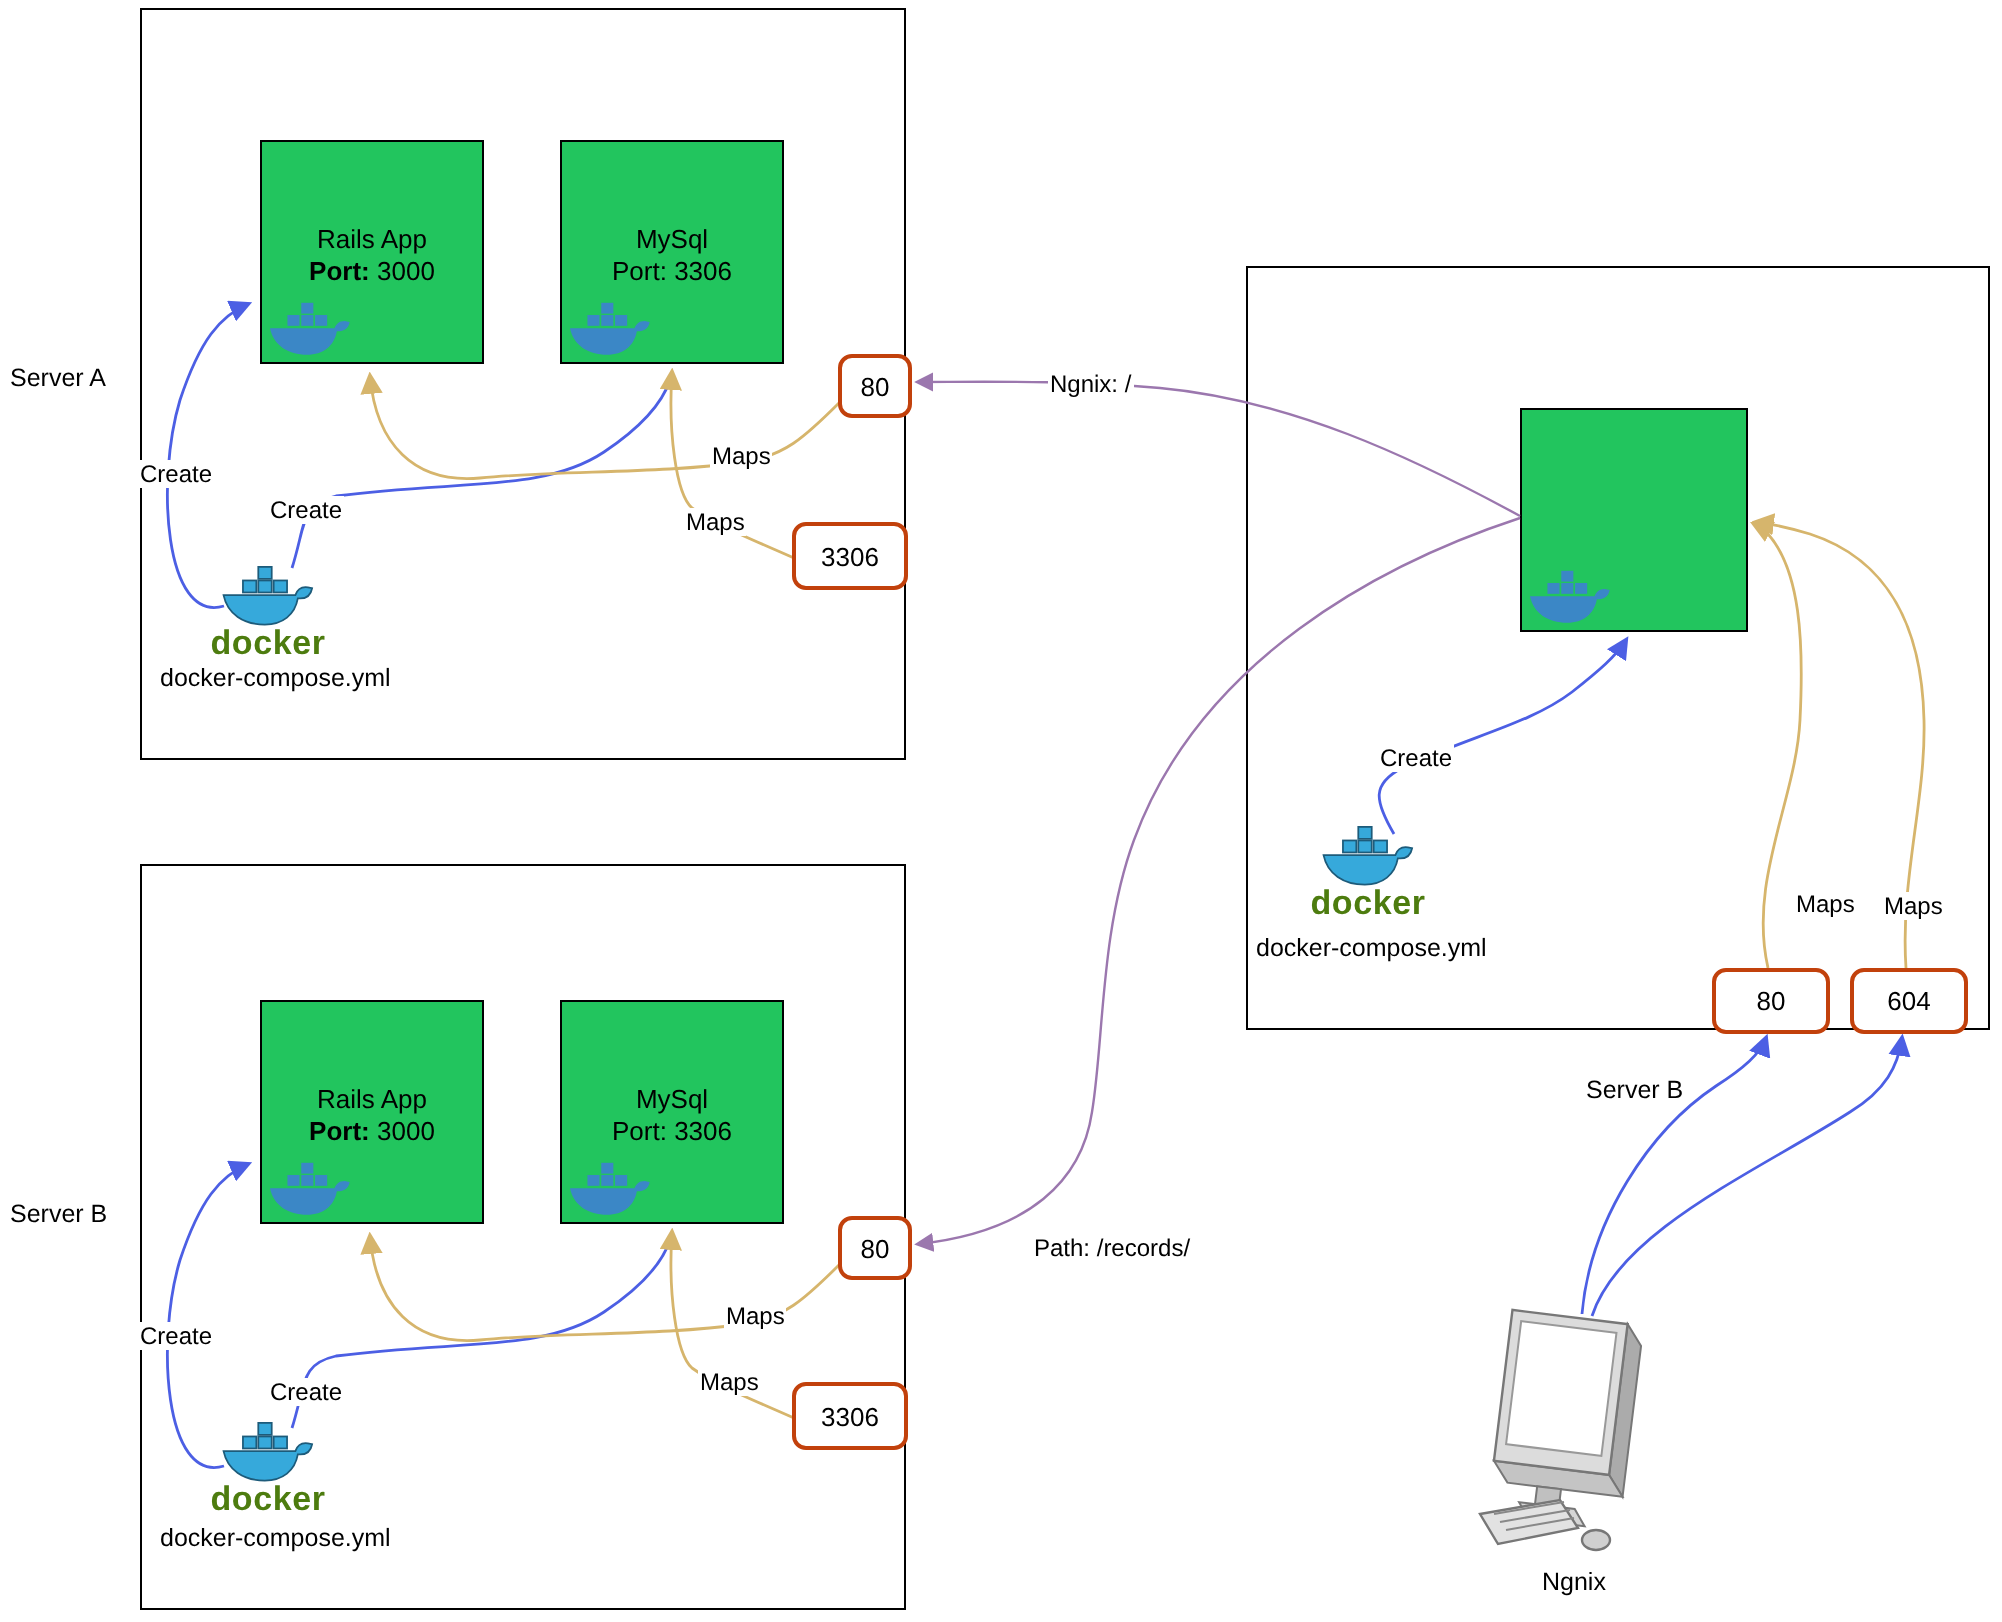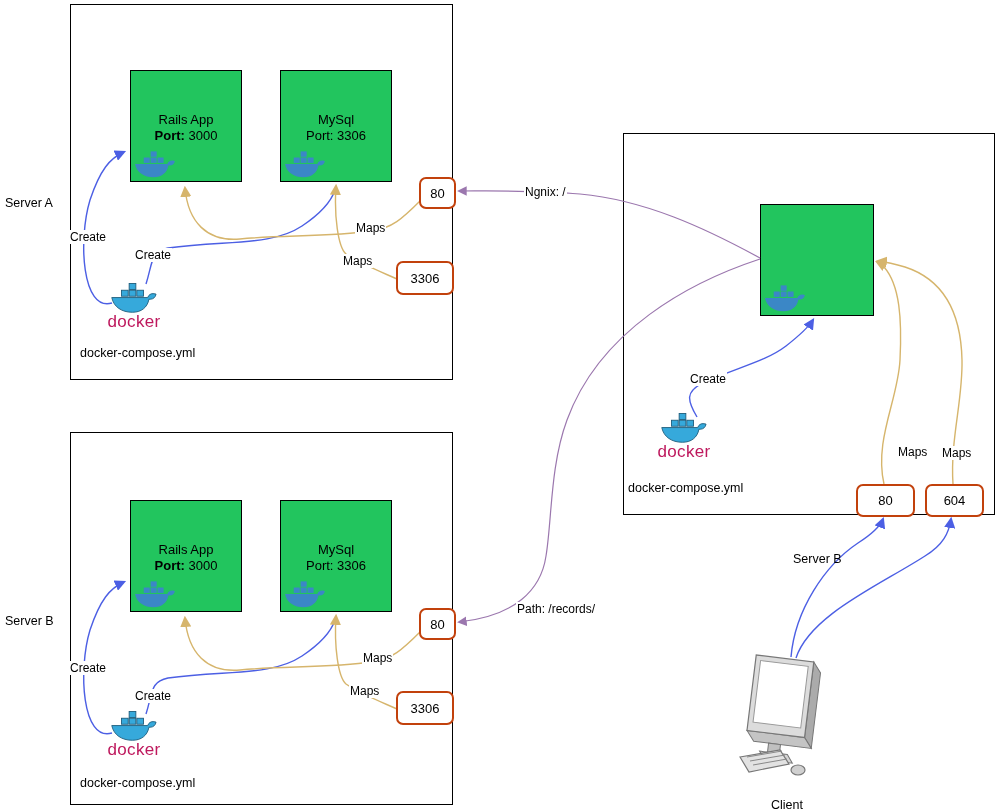--- a/index.html
+++ b/index.html
@@ -6,24 +6,24 @@
   #canvas{position:relative;width:1001px;height:811px;background:#fff;
     font-family:"Liberation Sans",sans-serif;color:#000;overflow:hidden;}
   .server-box{position:absolute;border:1px solid #000;background:#fff;z-index:1;}
   .appbox{position:absolute;width:110px;height:110px;border:1px solid #000;background:#22c55e;
     text-align:center;font-size:13px;z-index:4;}
   .appbox .ttl{margin-top:41px;line-height:16px;}
   .appbox .whale{position:absolute;left:3px;bottom:3px;width:42px;height:27px;}
   .chip{position:absolute;border:2px solid #c2410c;border-radius:7px;background:#fff;
     display:flex;align-items:center;justify-content:center;font-size:13px;z-index:6;}
   .lbl{position:absolute;font-size:12px;background:#fff;padding:0 1px;white-space:nowrap;z-index:7;}
-  .slbl{position:absolute;font-size:12.5px;white-space:nowrap;z-index:7;margin-top:14px;}
+  .slbl{position:absolute;font-size:12.5px;white-space:nowrap;z-index:7;}
   .logo{position:absolute;width:62px;text-align:center;z-index:4;}
   .logo svg{display:block;margin:0 auto;}
-  .wordmark{font-size:17px;font-weight:400;letter-spacing:.3px;color:#be185d;line-height:17px;}
+  .wordmark{font-size:17px;font-weight:700;letter-spacing:.3px;color:#4d7c0f;line-height:17px;}
   #arrows{position:absolute;left:0;top:0;z-index:5;pointer-events:none;}
   .bl{stroke:#4C5FE4;fill:none;stroke-width:1.4;}
   .gd{stroke:#D6B56C;fill:none;stroke-width:1.4;}
   .pp{stroke:#9B77AE;fill:none;stroke-width:1.2;}
   .client-wrap{position:absolute;left:736px;top:653px;z-index:4;}
 </style>
 </head>
 <body>
 
 <div id="canvas">
@@ -156,36 +156,36 @@
   <div class="lbl" style="left:69px;top:661px">Create</div>
   <div class="lbl" style="left:134px;top:689px">Create</div>
   <div class="lbl" style="left:689px;top:372px">Create</div>
   <div class="lbl" style="left:355px;top:221px">Maps</div>
   <div class="lbl" style="left:342px;top:254px">Maps</div>
   <div class="lbl" style="left:362px;top:651px">Maps</div>
   <div class="lbl" style="left:349px;top:684px">Maps</div>
   <div class="lbl" style="left:897px;top:445px">Maps</div>
   <div class="lbl" style="left:941px;top:446px">Maps</div>
   <div class="lbl" style="left:524px;top:185px">Ngnix: /</div>
-  <div class="lbl" style="left:516px;top:602px">Path: /records/</div>
+  <div class="lbl" style="left:516px;top:617px">Path: /records/</div>
 
   <div class="client-wrap">
     <svg width="100" height="128" viewBox="0 0 100 128">
       <g transform="rotate(7 50 55)">
         <polygon points="72,6 80,16 80,92 72,82" fill="#ABABAB" stroke="#777" stroke-width="1"></polygon>
         <polygon points="14,82 72,82 80,92 22,92" fill="#C4C4C4" stroke="#777" stroke-width="1"></polygon>
         <rect x="14" y="6" width="58" height="76" fill="#DCDCDC" stroke="#777" stroke-width="1.2"></rect>
         <rect x="19" y="11" width="48" height="62" fill="#FFFFFF" stroke="#999" stroke-width="1"></rect>
         <rect x="37" y="92" width="12" height="9" fill="#C0C0C0" stroke="#777" stroke-width="1"></rect>
         <polygon points="29,101 57,101 63,109 35,109" fill="#D5D5D5" stroke="#777" stroke-width="1"></polygon>
       </g>
       <g>
         <polygon points="4,104 44,97 53,111 13,119" fill="#E2E2E2" stroke="#777" stroke-width="1.2"></polygon>
         <line x1="11" y1="104" x2="46" y2="98" stroke="#888" stroke-width="1"></line>
         <line x1="14" y1="108" x2="49" y2="102" stroke="#888" stroke-width="1"></line>
         <line x1="17" y1="112" x2="51" y2="106" stroke="#888" stroke-width="1"></line>
         <ellipse cx="62" cy="117" rx="7" ry="5" fill="#D0D0D0" stroke="#777" stroke-width="1.2"></ellipse>
       </g>
     </svg>
   </div>
-  <div class="slbl" style="left:771px;top:784px">Client</div>
+  <div class="slbl" style="left:771px;top:784px">Ngnix</div>
 
 </div>
 
 </body></html>

